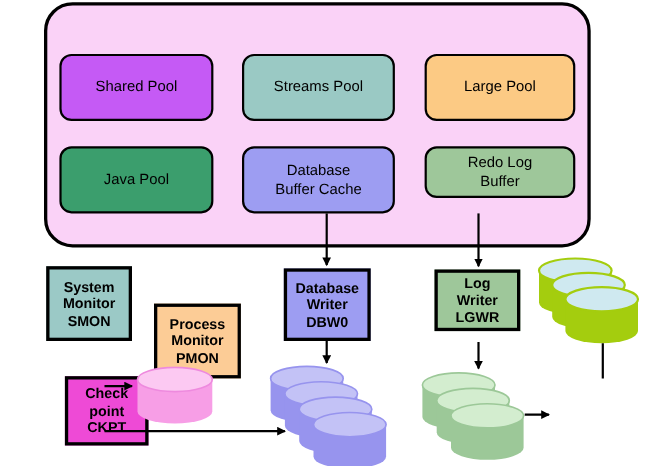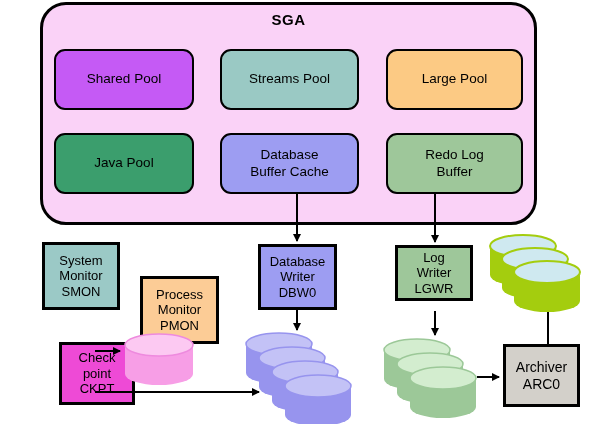--- a/index.html
+++ b/index.html
@@ -21,26 +21,26 @@
   .pool{
     position:absolute;box-sizing:border-box;border:2px solid #000;border-radius:11px;
     display:flex;align-items:center;justify-content:center;text-align:center;
     font-weight:normal;font-size:13.5px;line-height:1.25;white-space:pre-line;
   }
   #shared-pool{left:54px;top:49px;width:140px;height:61px;background:#c55af5;}
   #streams-pool{left:220px;top:49px;width:139px;height:61px;background:#9ac9c4;}
   #large-pool{left:386px;top:49px;width:137px;height:61px;background:#fcca84;}
   #java-pool{left:54px;top:133px;width:140px;height:61px;background:#3b9e6d;}
   #database-buffer-cache{left:220px;top:133px;width:139px;height:61px;background:#9d9df2;}
-  #redo-log-buffer{left:386px;top:133px;width:137px;height:61px;background:#9ec79a;}
+  #redo-log-buffer{left:386px;top:133px;width:137px;height:47px;background:#9ec79a;}
   
   .process{
     position:absolute;box-sizing:border-box;border:3px solid #000;
     display:flex;align-items:center;justify-content:center;text-align:center;
-    font-weight:normal;font-size:13px;line-height:1.2;white-space:pre-line;
+    font-weight:bold;font-size:13px;line-height:1.2;white-space:pre-line;
   }
   #smon{left:42px;top:242px;width:78px;height:68px;background:#9bc9c6;}
   #pmon{left:140px;top:242px;width:79px;height:68px;background:#fccc96;margin-top:34px;}
   #dbw0{left:258px;top:244px;width:79px;height:66px;background:#9d9df2;}
   #lgwr{left:395px;top:245px;width:78px;height:56px;background:#9ec79a;}
   #ckpt{left:19px;top:342px;width:76px;height:63px;background:#ee4ad6;margin-left:40px;}
   #arc0{left:503px;top:344px;width:77px;height:63px;background:#d3d0ca;font-size:14px;}
   
   .disks{position:absolute;}
   #control-file-disk{left:122px;top:333px;}
@@ -50,21 +50,20 @@
   
   .overlay{position:absolute;left:0;top:0;pointer-events:none;}
   .overlay line{stroke:#000;stroke-width:2;}
 </style>
 </head>
 <body>
 
 <div class="canvas">
 
   <div class="sga"></div>
-  <div class="sga-title">SGA</div>
 
   <div class="pool" id="shared-pool">
     <span>Shared Pool</span>
   </div>
   <div class="pool" id="streams-pool">
     <span>Streams Pool</span>
   </div>
   <div class="pool" id="java-pool">
     <span>Java Pool</span>
   </div>
@@ -97,24 +96,20 @@
   </div>
   <div class="process" id="lgwr">
     <span>Log
 Writer
 LGWR</span>
   </div>
   <div class="process" id="ckpt">
     <span>Check
 point
 CKPT</span>
-  </div>
-  <div class="process" id="arc0">
-    <span>Archiver
-ARC0</span>
   </div>
 
   <svg class="disks" id="control-file-disk" width="80" height="56" viewBox="0 0 80 56">
     <path d="M3 12 L3 41 A34 11 0 0 0 71 41 L71 12 Z" fill="#f79ee6"></path>
     <ellipse cx="37" cy="12" rx="34" ry="11" fill="#fcc9f2" stroke="#ee8ade" stroke-width="1.5"></ellipse>
   </svg>
 
   <svg class="disks" id="datafiles-disk-stack" width="115" height="98" viewBox="0 0 115 98">
     <g>
       <path d="M6 18 L6 47 A33 11 0 0 0 72 47 L72 18 Z" fill="#9794ee"></path>

